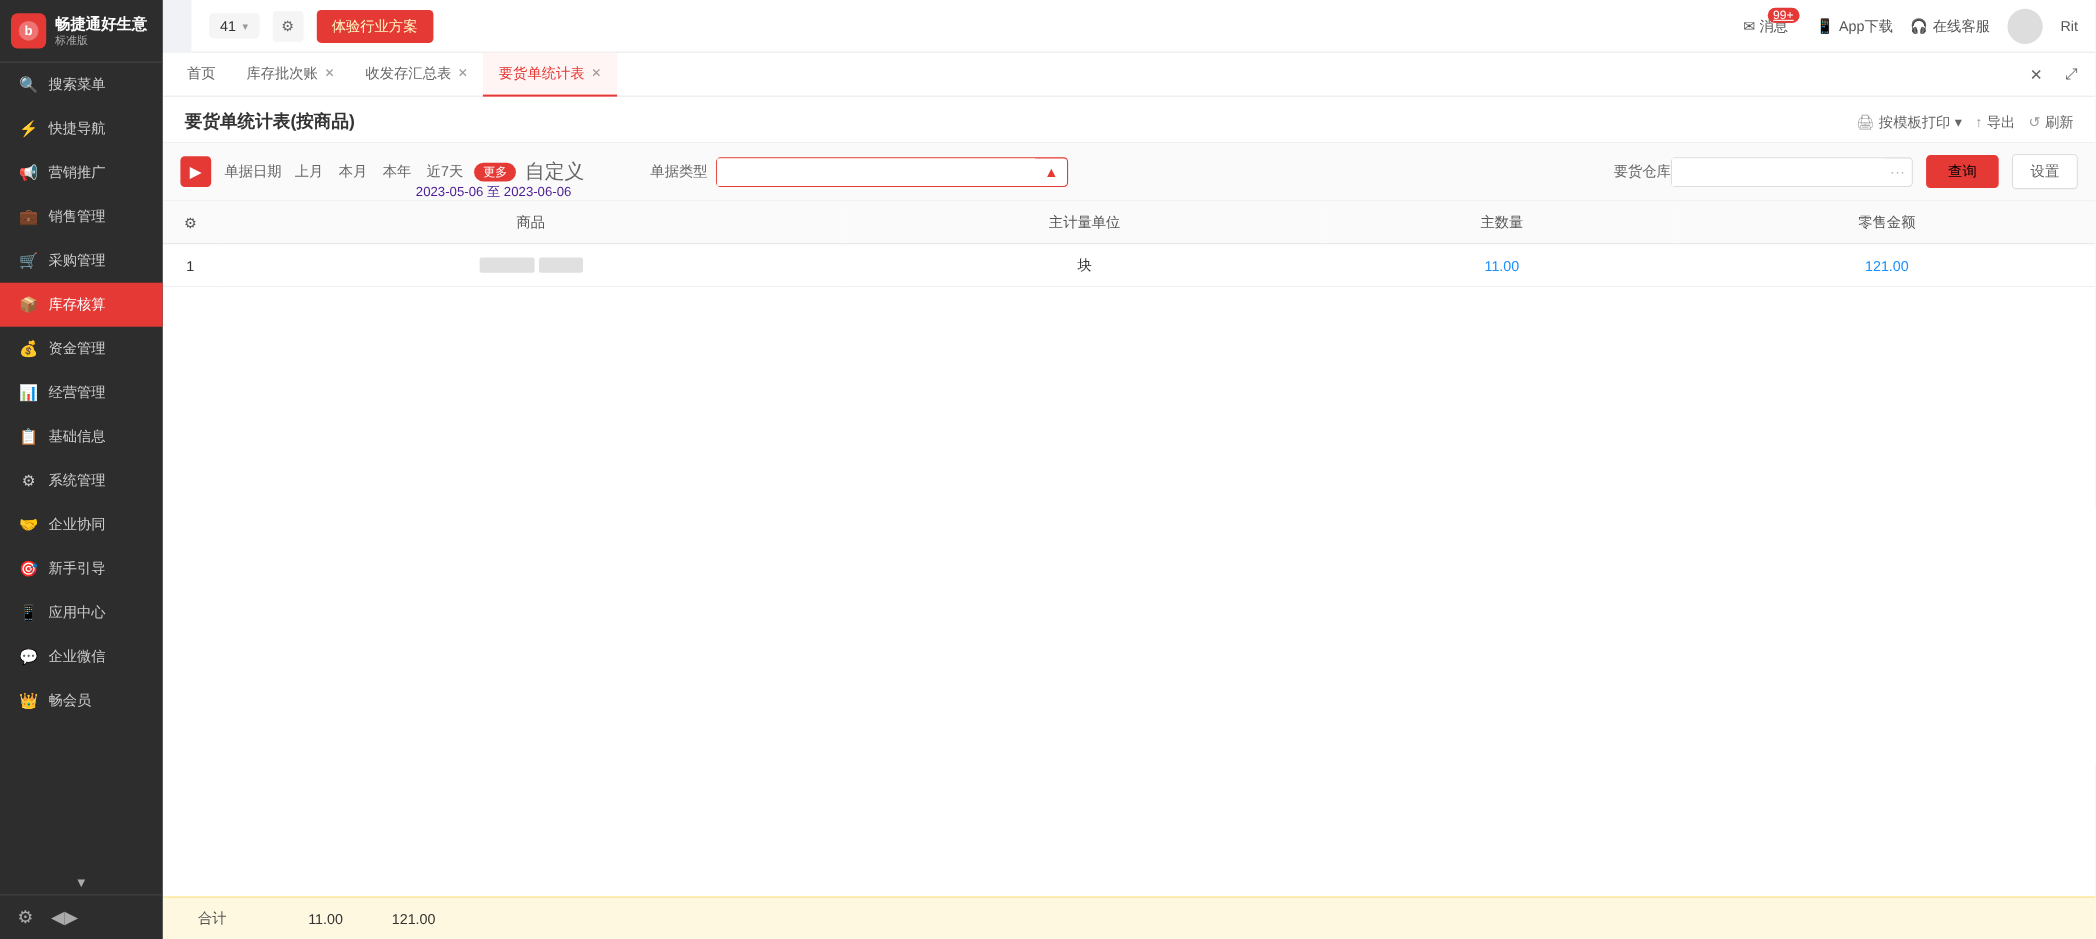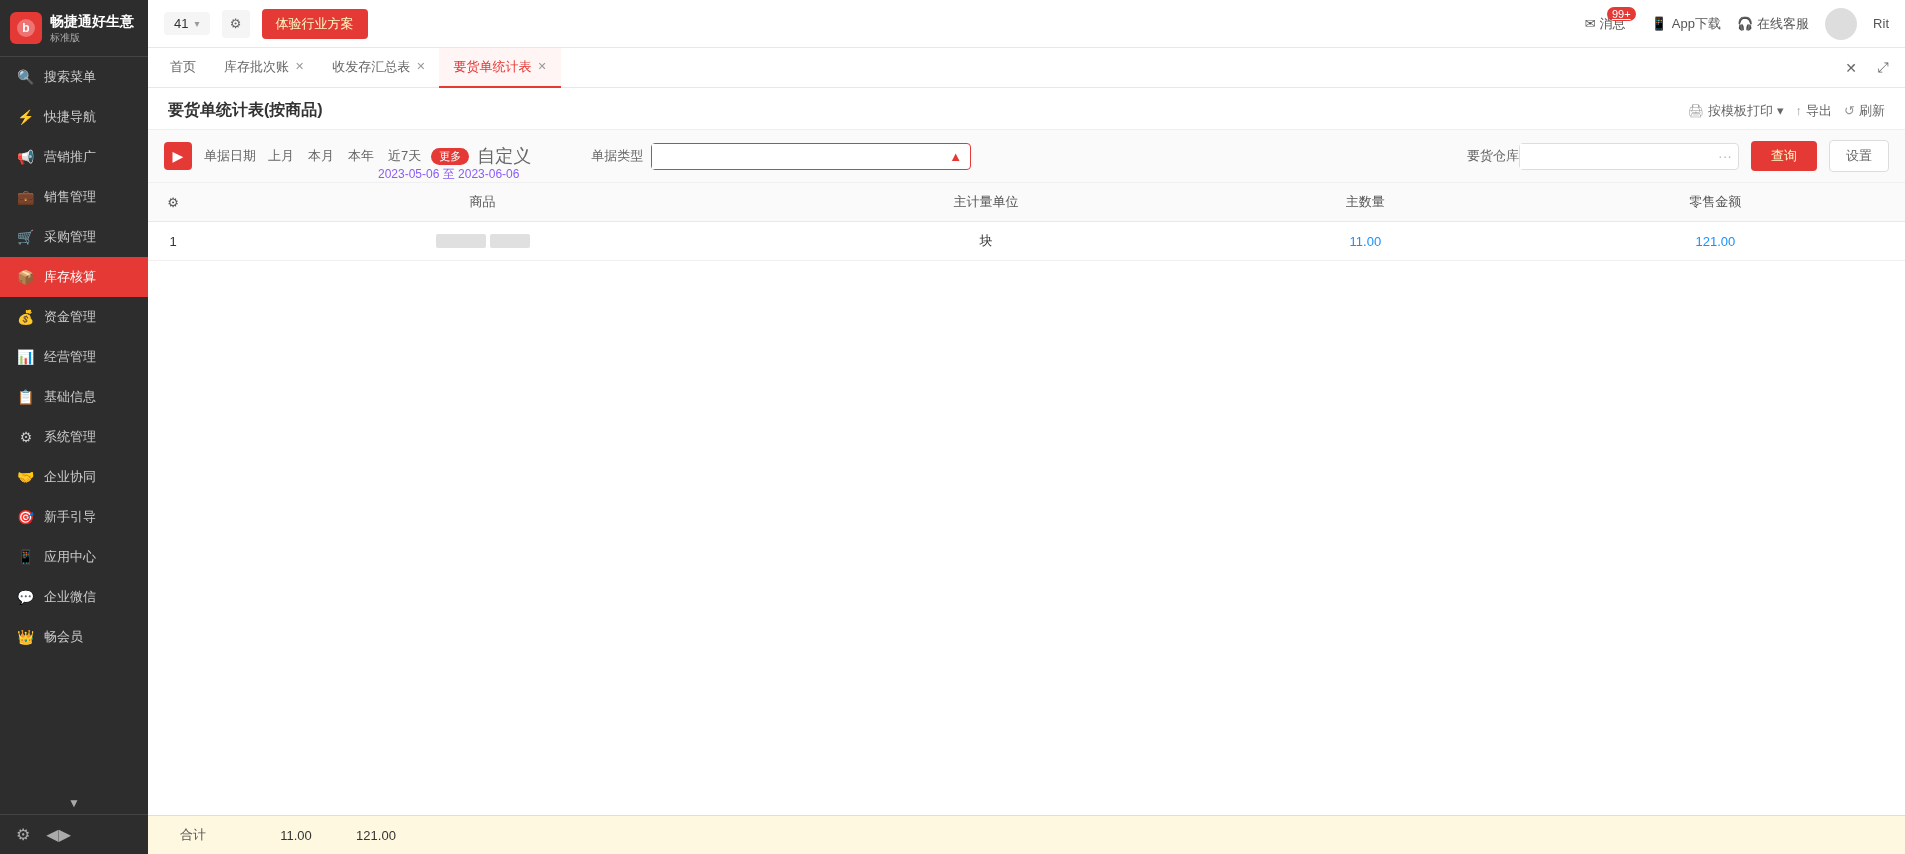--- a/index.html
+++ b/index.html
@@ -90,20 +90,21 @@
 
     
     .header {
       background: #fff;
       height: 48px;
       display: flex;
       align-items: center;
       padding: 0 16px;
       border-bottom: 1px solid #e8e8e8;
       flex-shrink: 0;
+      margin-left: 26px;
     }
     .header-left {
       display: flex;
       align-items: center;
       gap: 12px;
       flex: 1;
     }
     .header-store {
       display: flex;
       align-items: center;
@@ -310,21 +311,21 @@
       border-radius: 10px;
       padding: 1px 8px;
       font-size: 11px;
     }
     .date-custom {
       color: #666;
       cursor: pointer;
       font-size: 18px;
     }
     .date-range-text {
-      color: #8b5cf6;
+      color: #4c1d95;
       font-size: 12px;
     }
 
     .filter-type-group {
       display: flex;
       align-items: center;
       gap: 8px;
       flex: 1;
     }
     .filter-type-wrapper {
@@ -375,21 +376,21 @@
     }
     .filter-warehouse-wrapper .more-dots {
       color: #bbb;
       padding: 0 6px;
       cursor: pointer;
       font-size: 14px;
     }
 
     .filter-query-btn {
       background: #e53935;
-      color: #fef9c3;
+      color: #000000;
       border: none;
       border-radius: 4px;
       padding: 6px 20px;
       font-size: 13px;
       cursor: pointer;
       font-family: inherit;
     }
     .filter-settings-btn {
       background: white;
       color: #666;

